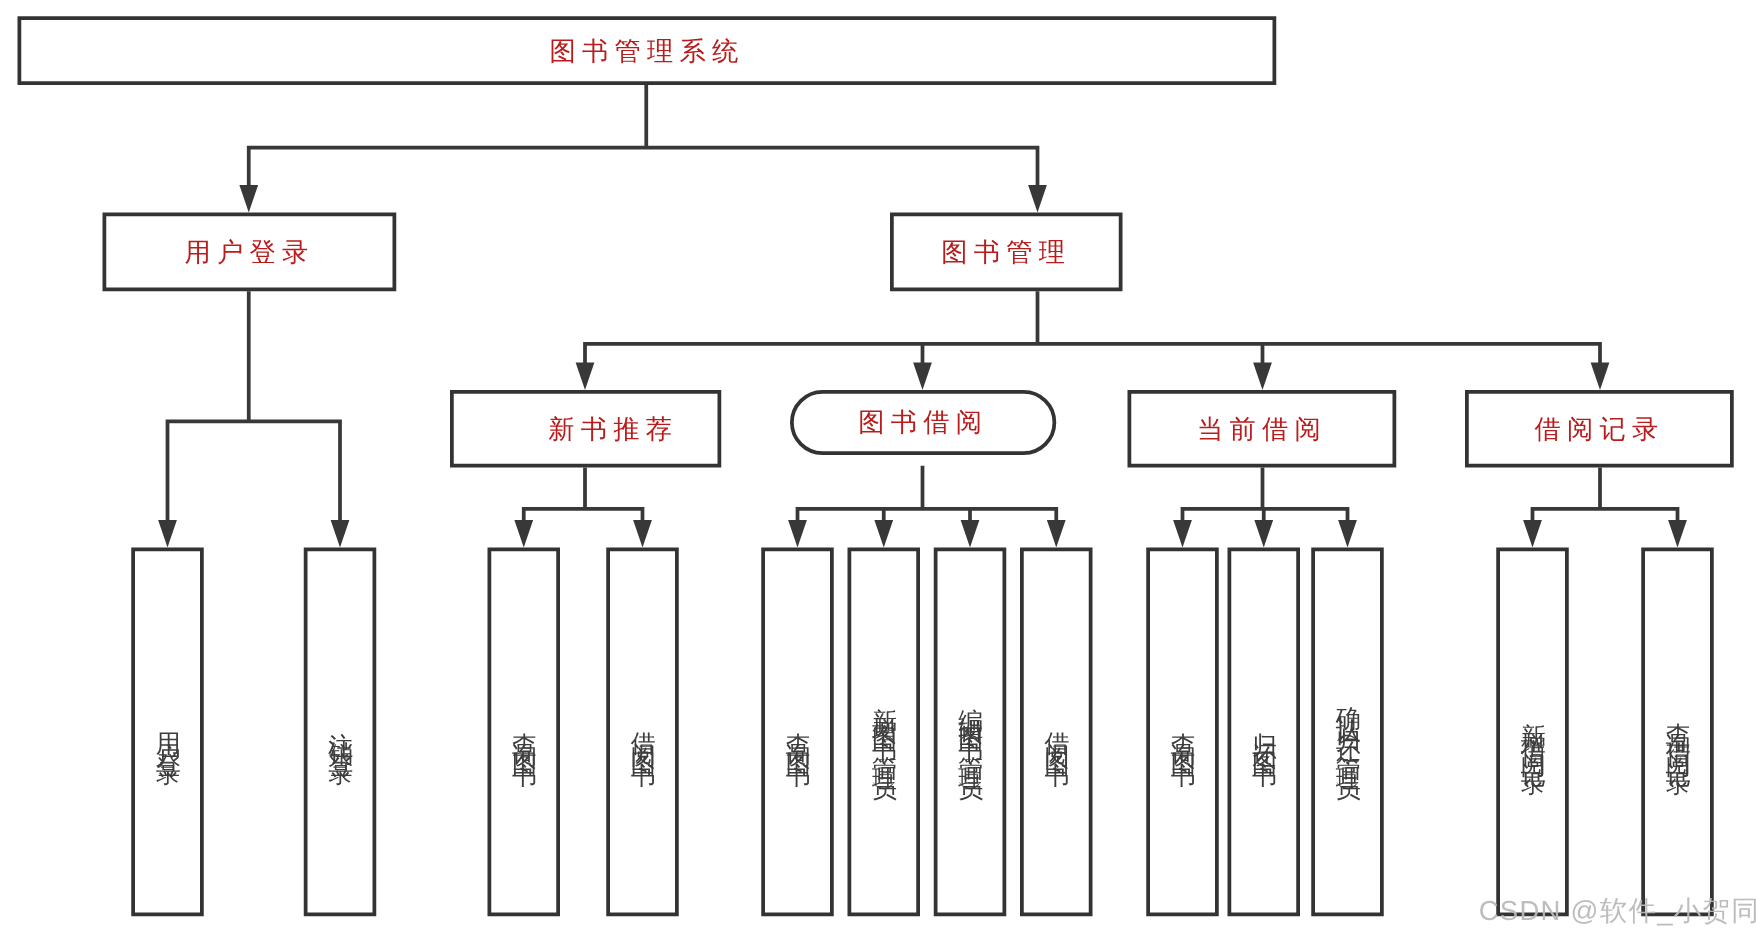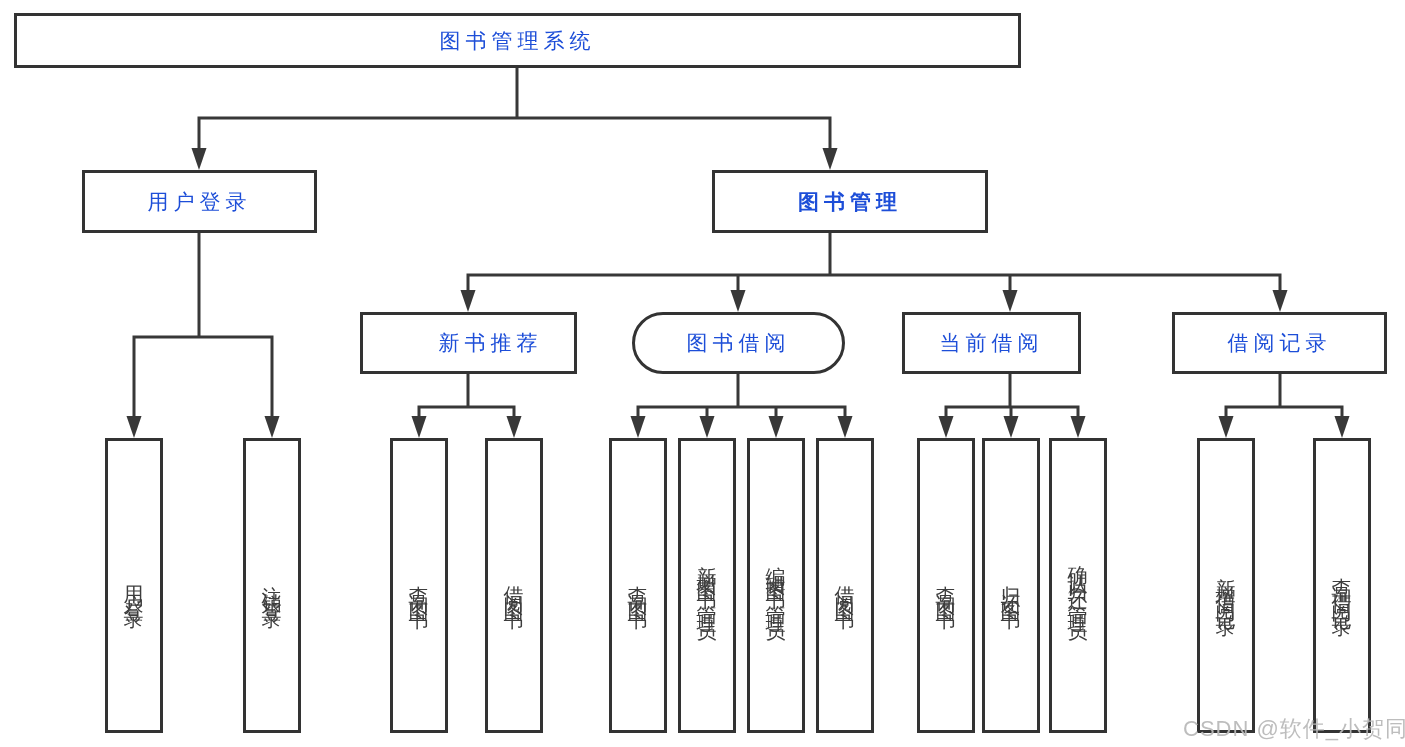--- a/index.html
+++ b/index.html
@@ -40,21 +40,21 @@
     color: #3d3d3d;
     display: flex;
     align-items: center;
     justify-content: center;
     z-index: 2;
   }
   .hnode span {
     font-size: 21px;
     letter-spacing: 5px;
     white-space: nowrap;
-    color: #1d4ed8;
+    color: #b91c1c;
   }
   .vnode span {
     writing-mode: vertical-rl;
     text-orientation: mixed;
     font-size: 20px;
     letter-spacing: 8px;
     line-height: 1;
     color: #3d3d3d;
   }
   .watermark {
@@ -116,31 +116,31 @@
     </g>
   </svg>
 
   <div class="node hnode" style="left:14px; top:13px; width:1007px; height:55px;">
     <span>图书管理系统</span>
   </div>
 
   <div class="node hnode" style="left:82px; top:170px; width:235px; height:63px;">
     <span>用户登录</span>
   </div>
-  <div class="node hnode" style="left:712px; top:170px; width:276px; height:63px;font-weight:bold;">
+  <div class="node hnode" style="left:712px; top:170px; width:186px; height:63px;">
     <span>图书管理</span>
   </div>
 
   <div class="node hnode" style="left:360px; top:312px; width:217px; height:62px;padding-left:44px;">
     <span>新书推荐</span>
   </div>
-  <div class="node hnode" style="left:632px; top:312px; width:213px; height:62px;border-radius:31px;">
+  <div class="node hnode" style="left:632px; top:312px; width:213px; height:52px;border-radius:31px;">
     <span>图书借阅</span>
   </div>
-  <div class="node hnode" style="left:902px; top:312px; width:179px; height:62px;">
+  <div class="node hnode" style="left:902px; top:312px; width:215px; height:62px;">
     <span>当前借阅</span>
   </div>
   <div class="node hnode" style="left:1172px; top:312px; width:215px; height:62px;">
     <span>借阅记录</span>
   </div>
 
   <div class="node vnode" style="left:105px; top:438px; width:58px; height:295px;">
     <span>用户登录</span>
   </div>
   <div class="node vnode" style="left:243px; top:438px; width:58px; height:295px;">

